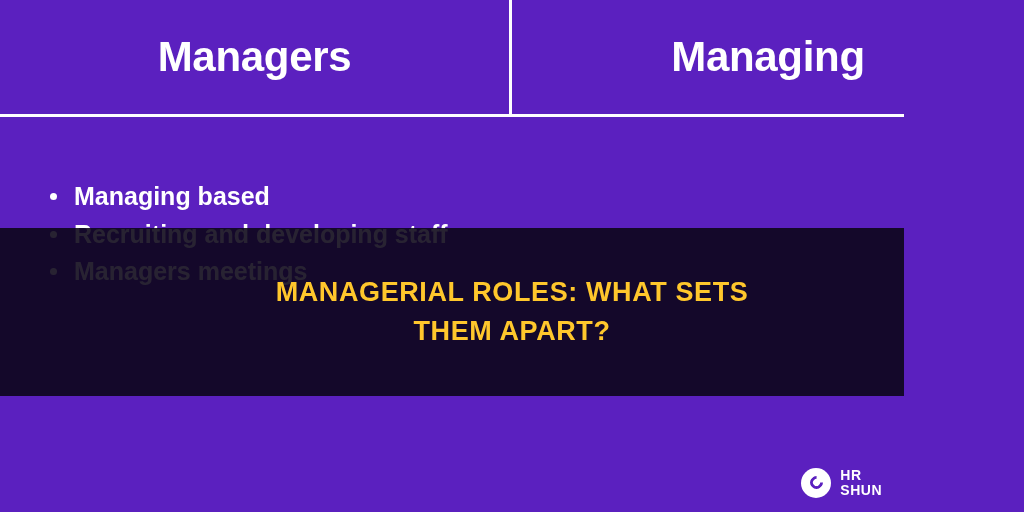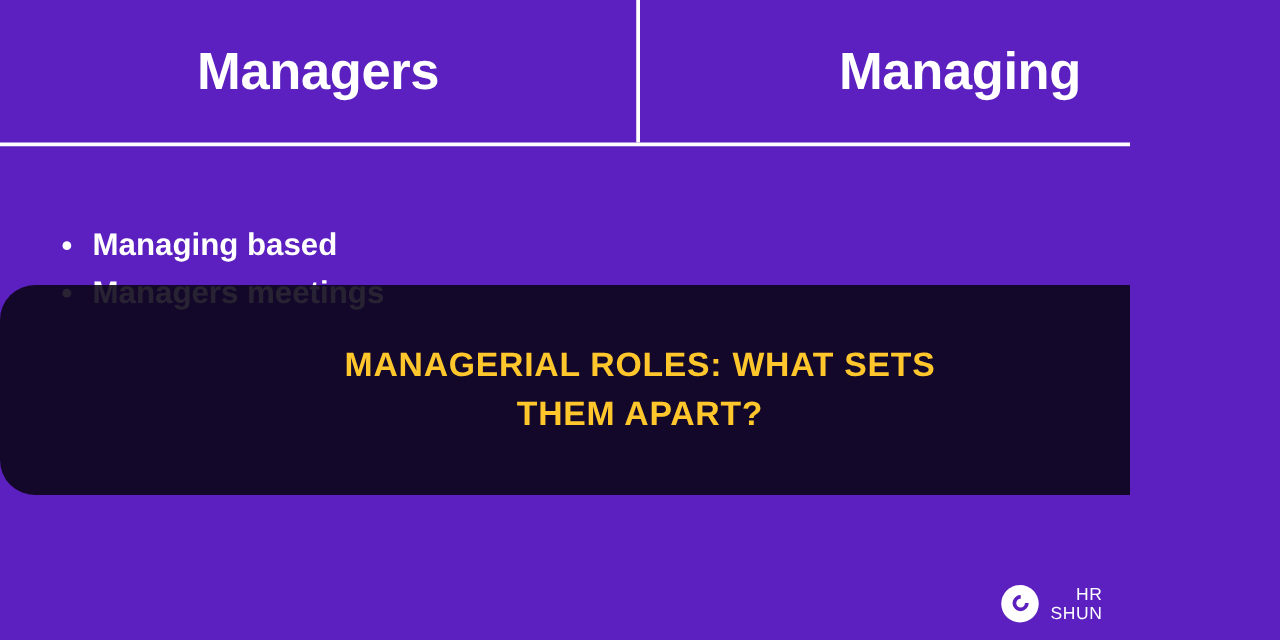--- a/index.html
+++ b/index.html
@@ -104,21 +104,20 @@
   .overlay {
     position: absolute;
     left: 0;
     top: 228px;
     width: 1024px;
     height: 168px;
     background: rgba(10, 4, 22, 0.88);
     display: flex;
     align-items: center;
     justify-content: center;
-    border-radius: 28px;
   }
   .overlay-text {
     color: #FFC72C;
     font-size: 27px;
     font-weight: bold;
     text-align: center;
     letter-spacing: 0.6px;
     line-height: 1.45;
     text-transform: uppercase;
     max-width: 520px;
@@ -147,24 +146,23 @@
     height: 13px;
     border-radius: 50%;
     border: 3px solid #5B20BF;
     border-right-color: transparent;
     box-sizing: border-box;
     transform: rotate(-45deg);
   }
   .logo-text {
     color: #ffffff;
     font-size: 14px;
-    font-weight: normal;
+    font-weight: bold;
     line-height: 1.08;
     letter-spacing: 0.5px;
-    text-align: right;
   }
   .logo-text div {
     display: block;
   }
 </style>
 </head>
 <body>
 
 <div class="stage">
 
@@ -181,20 +179,21 @@
           <span class="header-title">Managing</span>
         </div>
       </div>
     </div>
 
     <div class="body-row">
       <div class="col col-left">
         <div class="list-wrap-left">
           <ul class="bullet-list">
             <li>Managing based</li>
+            <li>Recruiting and developing staff</li>
             <li>Managers meetings</li>
           </ul>
         </div>
       </div>
     </div>
 
   </div>
 
   <div class="overlay">
     <div class="overlay-text">Managerial Roles: What Sets Them Apart?</div>

